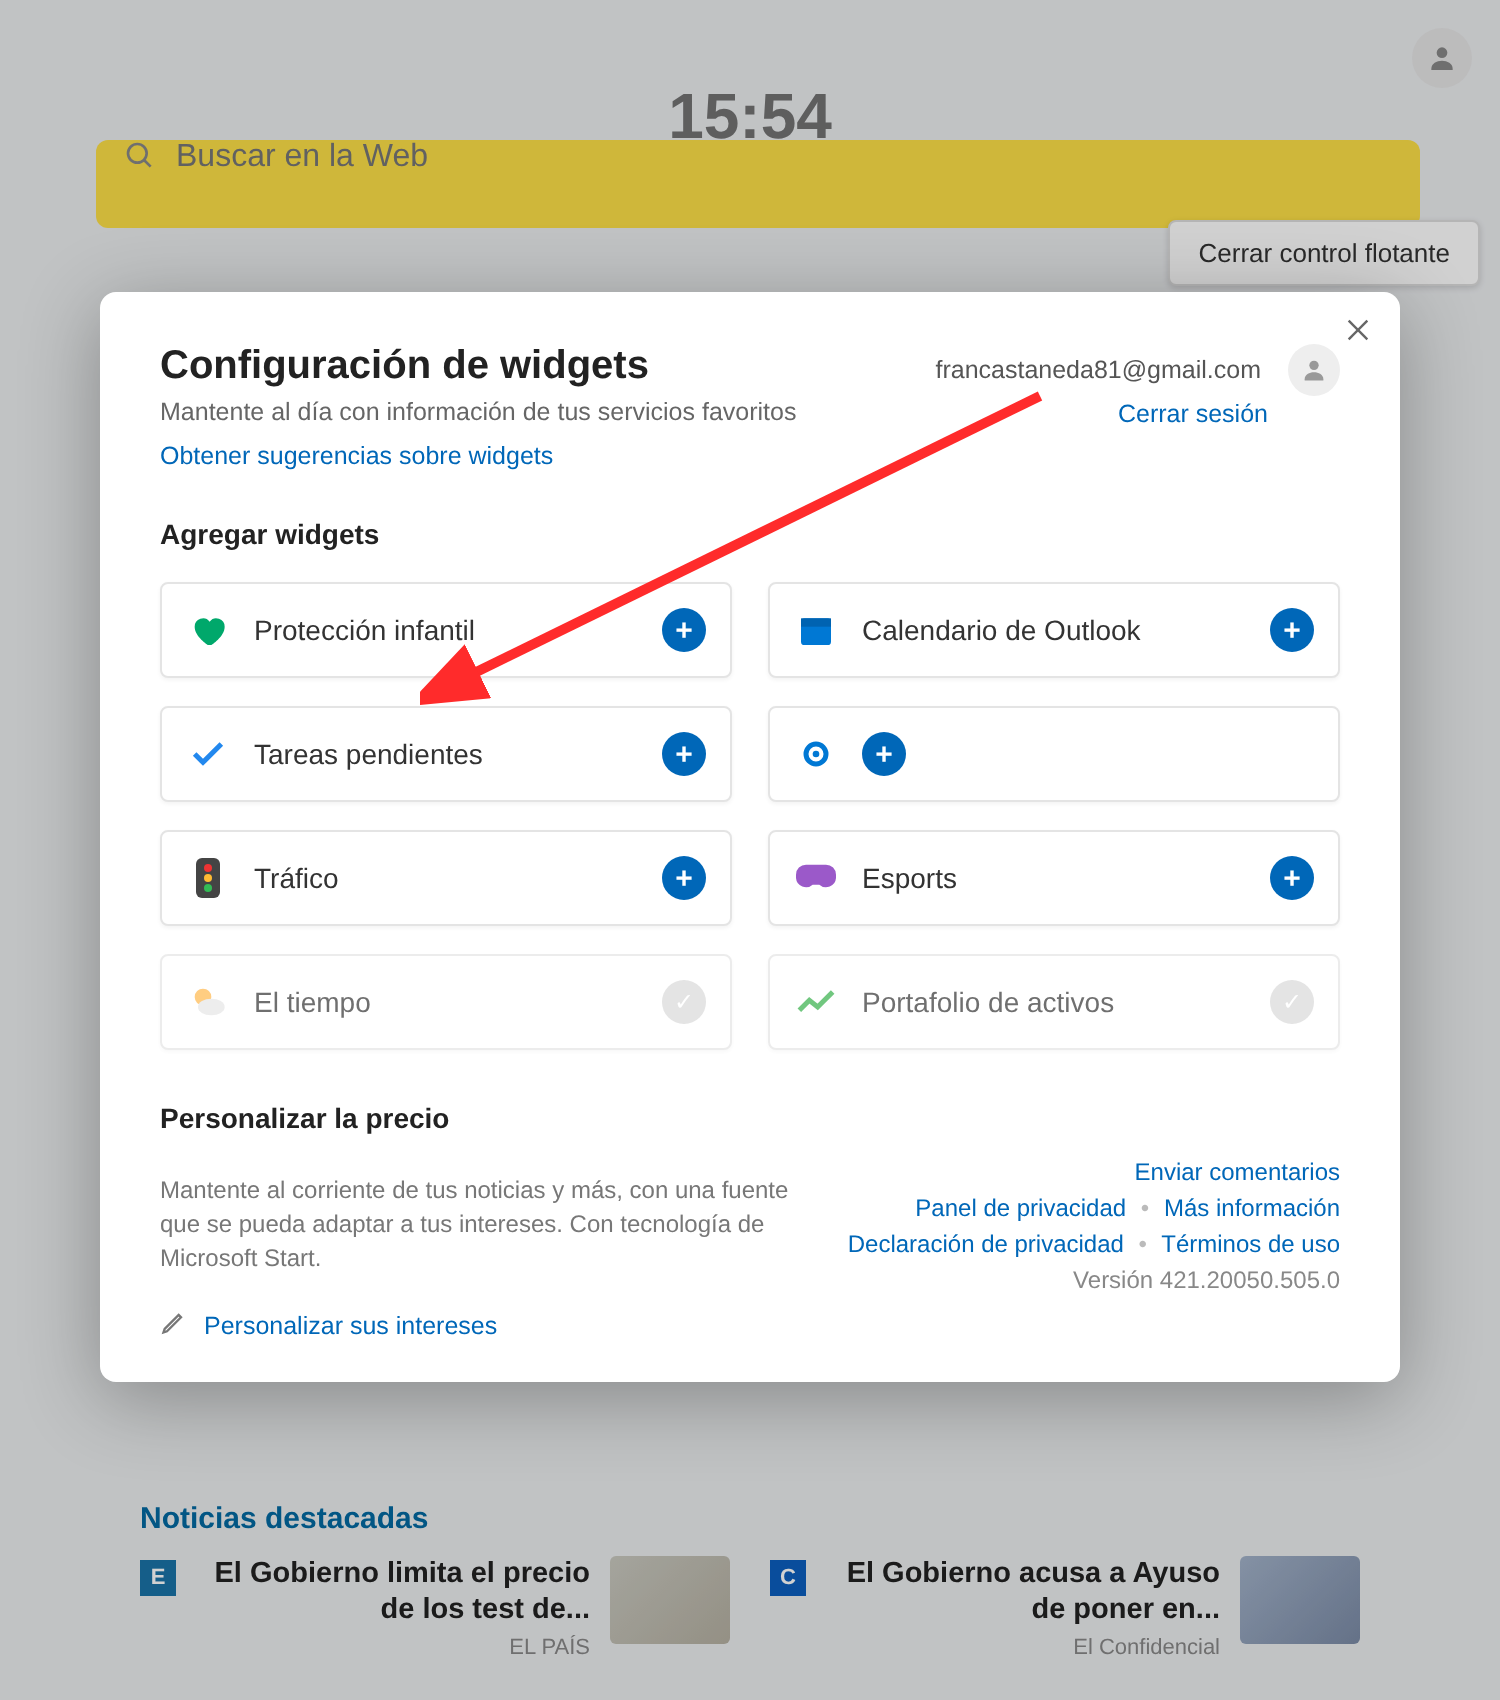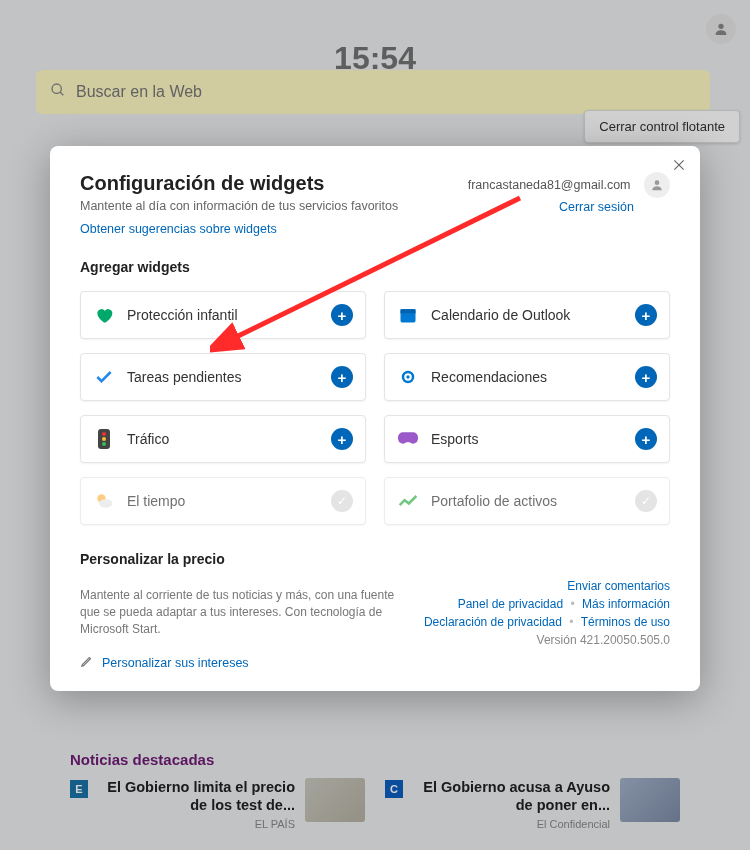--- a/index.html
+++ b/index.html
@@ -1,21 +1,21 @@
 <!DOCTYPE html>
 <html><head>
 <meta charset="utf-8">
 <style>
   * { box-sizing: border-box; margin: 0; padding: 0; font-family: 'Segoe UI', Tahoma, sans-serif; }
   body { width: 750px; height: 850px; background: #f0f0f0; position: relative; overflow: hidden; }
 
   .bg { position: absolute; inset: 0; background: #eceef0; filter: blur(0); }
   .clock { position: absolute; top: 40px; left: 50%; transform: translateX(-50%); font-size: 32px; font-weight: 600; color: #737373; }
   .avatar-top { position: absolute; top: 14px; right: 14px; width: 30px; height: 30px; border-radius: 50%; background: #e6e6e6; display:flex; align-items:center; justify-content:center; }
-  .search-bar { position:absolute; top:70px; left:36px; right:40px; height:44px; background:#fef9c3; border-radius:6px; display:flex; align-items:center; padding:0 14px; color:#777; }
+  .search-bar { position:absolute; top:70px; left:48px; right:40px; height:44px; background:#fde047; border-radius:6px; display:flex; align-items:flex-start; padding:0 14px; color:#777; }
   .search-bar .si { margin-right:10px; }
 
   .flyout-close { position:absolute; top:110px; right:10px; background:#fff; border:1px solid #ddd; border-radius:4px; padding:8px 14px; font-size:13px; color:#333; box-shadow:0 1px 3px rgba(0,0,0,.15); }
 
   .overlay { position:absolute; inset:0; background:rgba(0,0,0,.18); }
 
   .modal { position:absolute; top:146px; left:50px; right:50px; height:545px; background:#fff; border-radius:8px; box-shadow:0 8px 40px rgba(0,0,0,.3); padding:26px 30px 20px 30px; overflow:hidden; }
   .modal-close { position:absolute; top:12px; right:14px; color:#666; font-size:16px; cursor:pointer; }
   .modal h1 { font-size:20px; font-weight:600; color:#222; }
   .subtitle { font-size:12.5px; color:#666; margin-top:4px; }
@@ -47,21 +47,21 @@
   .footer-links .link { font-size:12px; }
   .footer-links .sep { color:#bbb; margin:0 4px; }
   .version { font-size:12px; color:#888; }
 
   .personalize-link { position:absolute; bottom:20px; left:30px; font-size:13px; display:flex; align-items:center; gap:8px; }
   .pencil { color:#777; font-size:14px; }
 
   .arrow { position:absolute; pointer-events:none; }
 
   .news { position:absolute; bottom:20px; left:70px; right:70px; }
-  .news h3 { font-size:15px; font-weight:600; color:#701a75; margin-bottom:10px; }
+  .news h3 { font-size:15px; font-weight:600; color:#0369a1; margin-bottom:10px; }
   .news-row { display:flex; gap:20px; }
   .news-item { flex:1; display:flex; gap:10px; }
   .news-badge { width:18px; height:18px; background:#1a73a8; color:#fff; font-size:11px; font-weight:bold; display:flex; align-items:center; justify-content:center; flex-shrink:0; margin-top:2px; }
   .news-badge.c { background:#0b5fbf; }
   .news-text { flex:1;text-align:right; }
   .news-text .ttl { font-size:14.5px; font-weight:600; color:#222; line-height:1.25; }
   .news-text .src { font-size:11px; color:#888; margin-top:4px; }
   .thumb { width:60px; height:44px; background:linear-gradient(135deg,#c9c9c0,#b5b0a2); border-radius:3px; flex-shrink:0; }
   .thumb2 { background:linear-gradient(135deg,#a2b2c9,#7b8ba6); }
 </style>
@@ -166,21 +166,20 @@
       <span class="wlabel">Tareas pendientes</span>
       <span class="waction plus">+</span>
     </div>
     <div class="wrow">
       <span class="wicon">
           <svg width="20" height="20" viewBox="0 0 24 24" fill="#0078d4">
             <circle cx="12" cy="12" r="6" fill="none" stroke="#0078d4" stroke-width="3"></circle>
             <circle cx="12" cy="12" r="2"></circle>
           </svg>
         </span>
-      <span class="wlabel">Recomendaciones</span>
       <span class="waction plus">+</span>
     </div>
     <div class="wrow">
       <span class="wicon">
           <svg width="16" height="20" viewBox="0 0 12 20">
             <rect x="0" y="0" width="12" height="20" rx="3" fill="#444"></rect>
             <circle cx="6" cy="5" r="2" fill="#e33"></circle>
             <circle cx="6" cy="10" r="2" fill="#fb3"></circle>
             <circle cx="6" cy="15" r="2" fill="#3b5"></circle>
           </svg>

